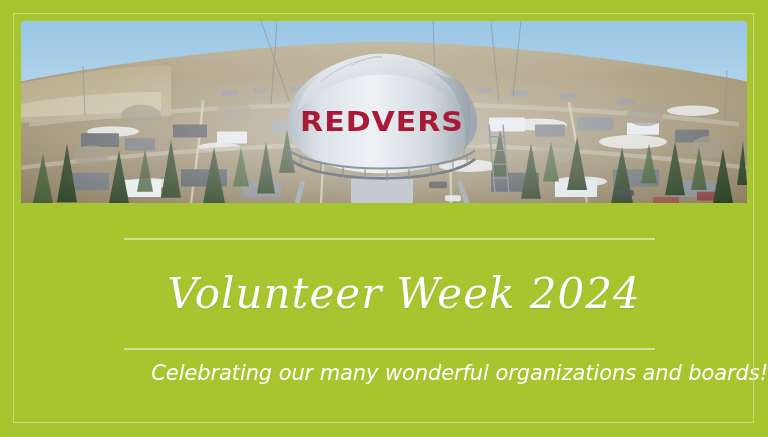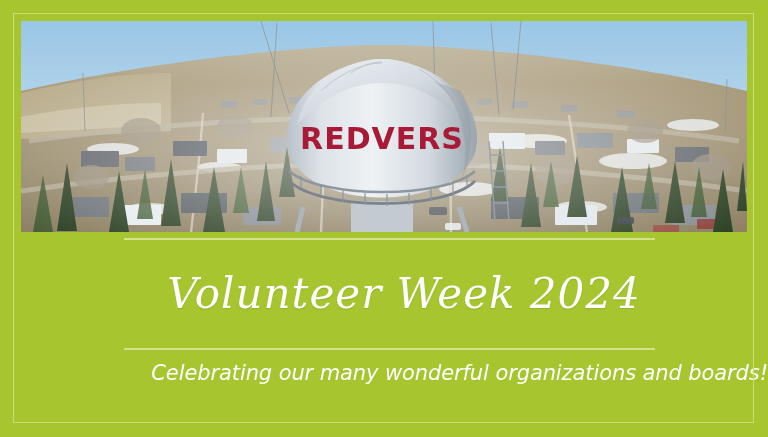--- a/index.html
+++ b/index.html
@@ -32,21 +32,21 @@
     pointer-events: none;
     z-index: 6;
   }
 
   
   .photo {
     position: absolute;
     left: 21px;
     top: 21px;
     width: 726px;
-    height: 211px;
+    height: 182px;
     overflow: hidden;
     background: #8fb4d6;
     z-index: 2;
   }
   .photo svg { display: block; width: 100%; height: 100%; }
 
   
   .caption {
     position: absolute;
     left: 0;

